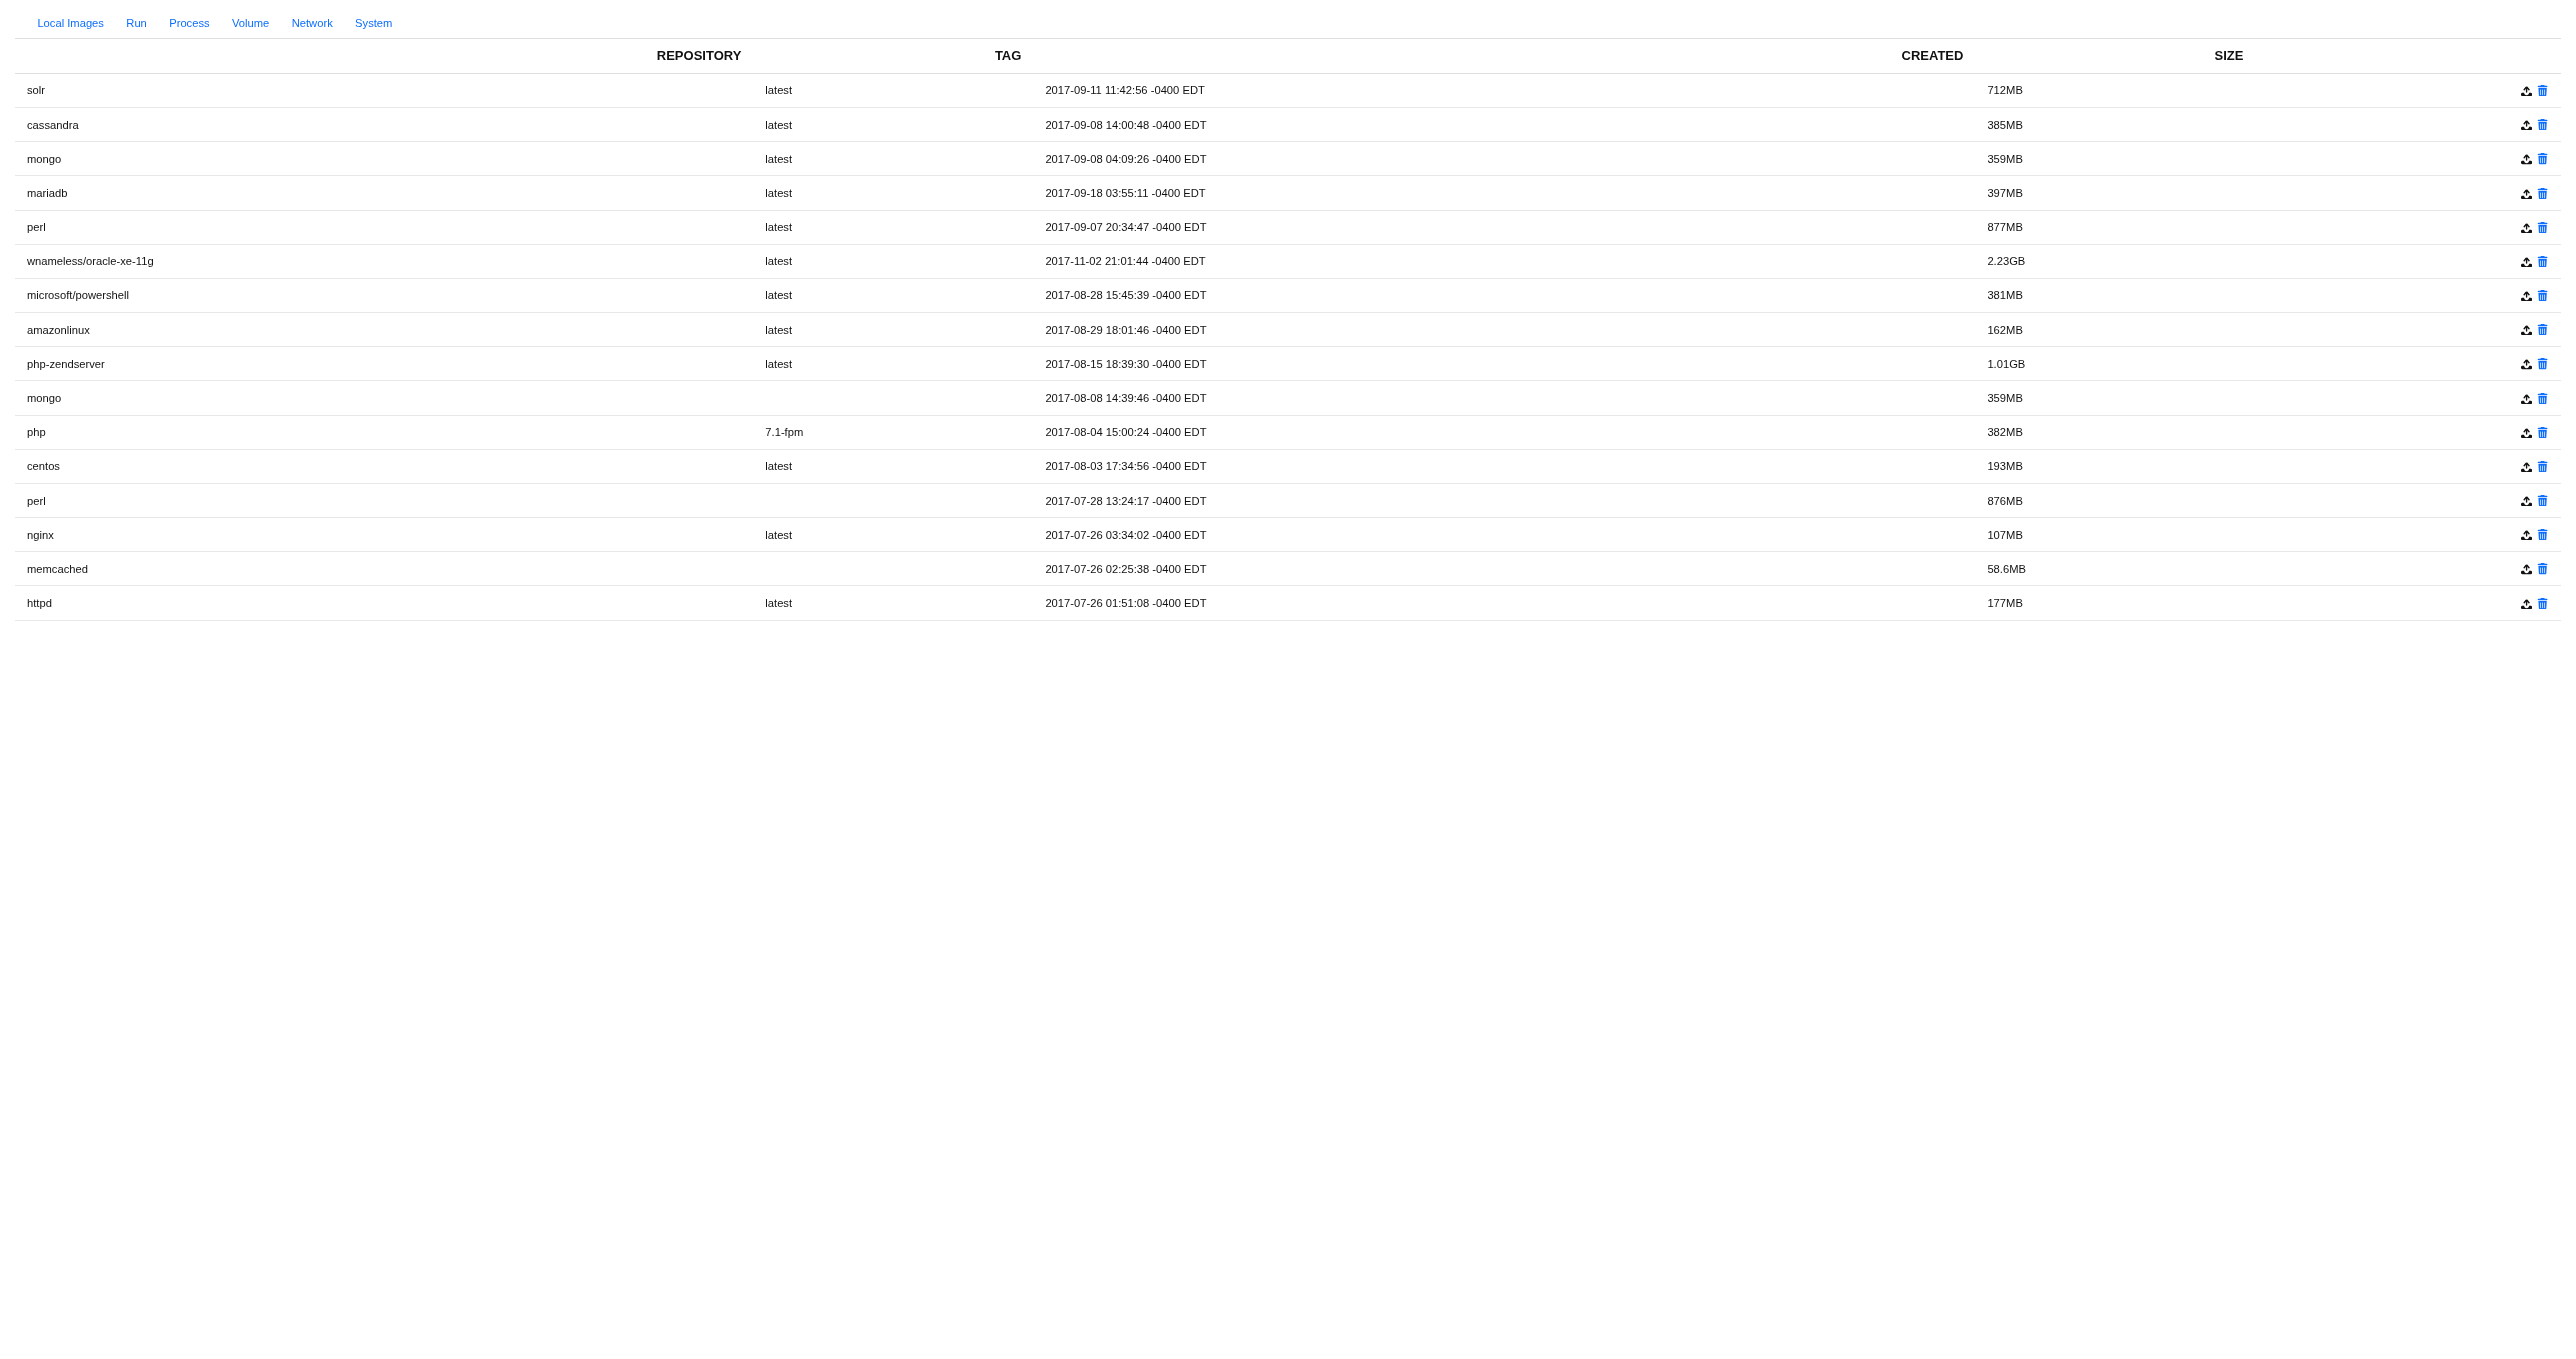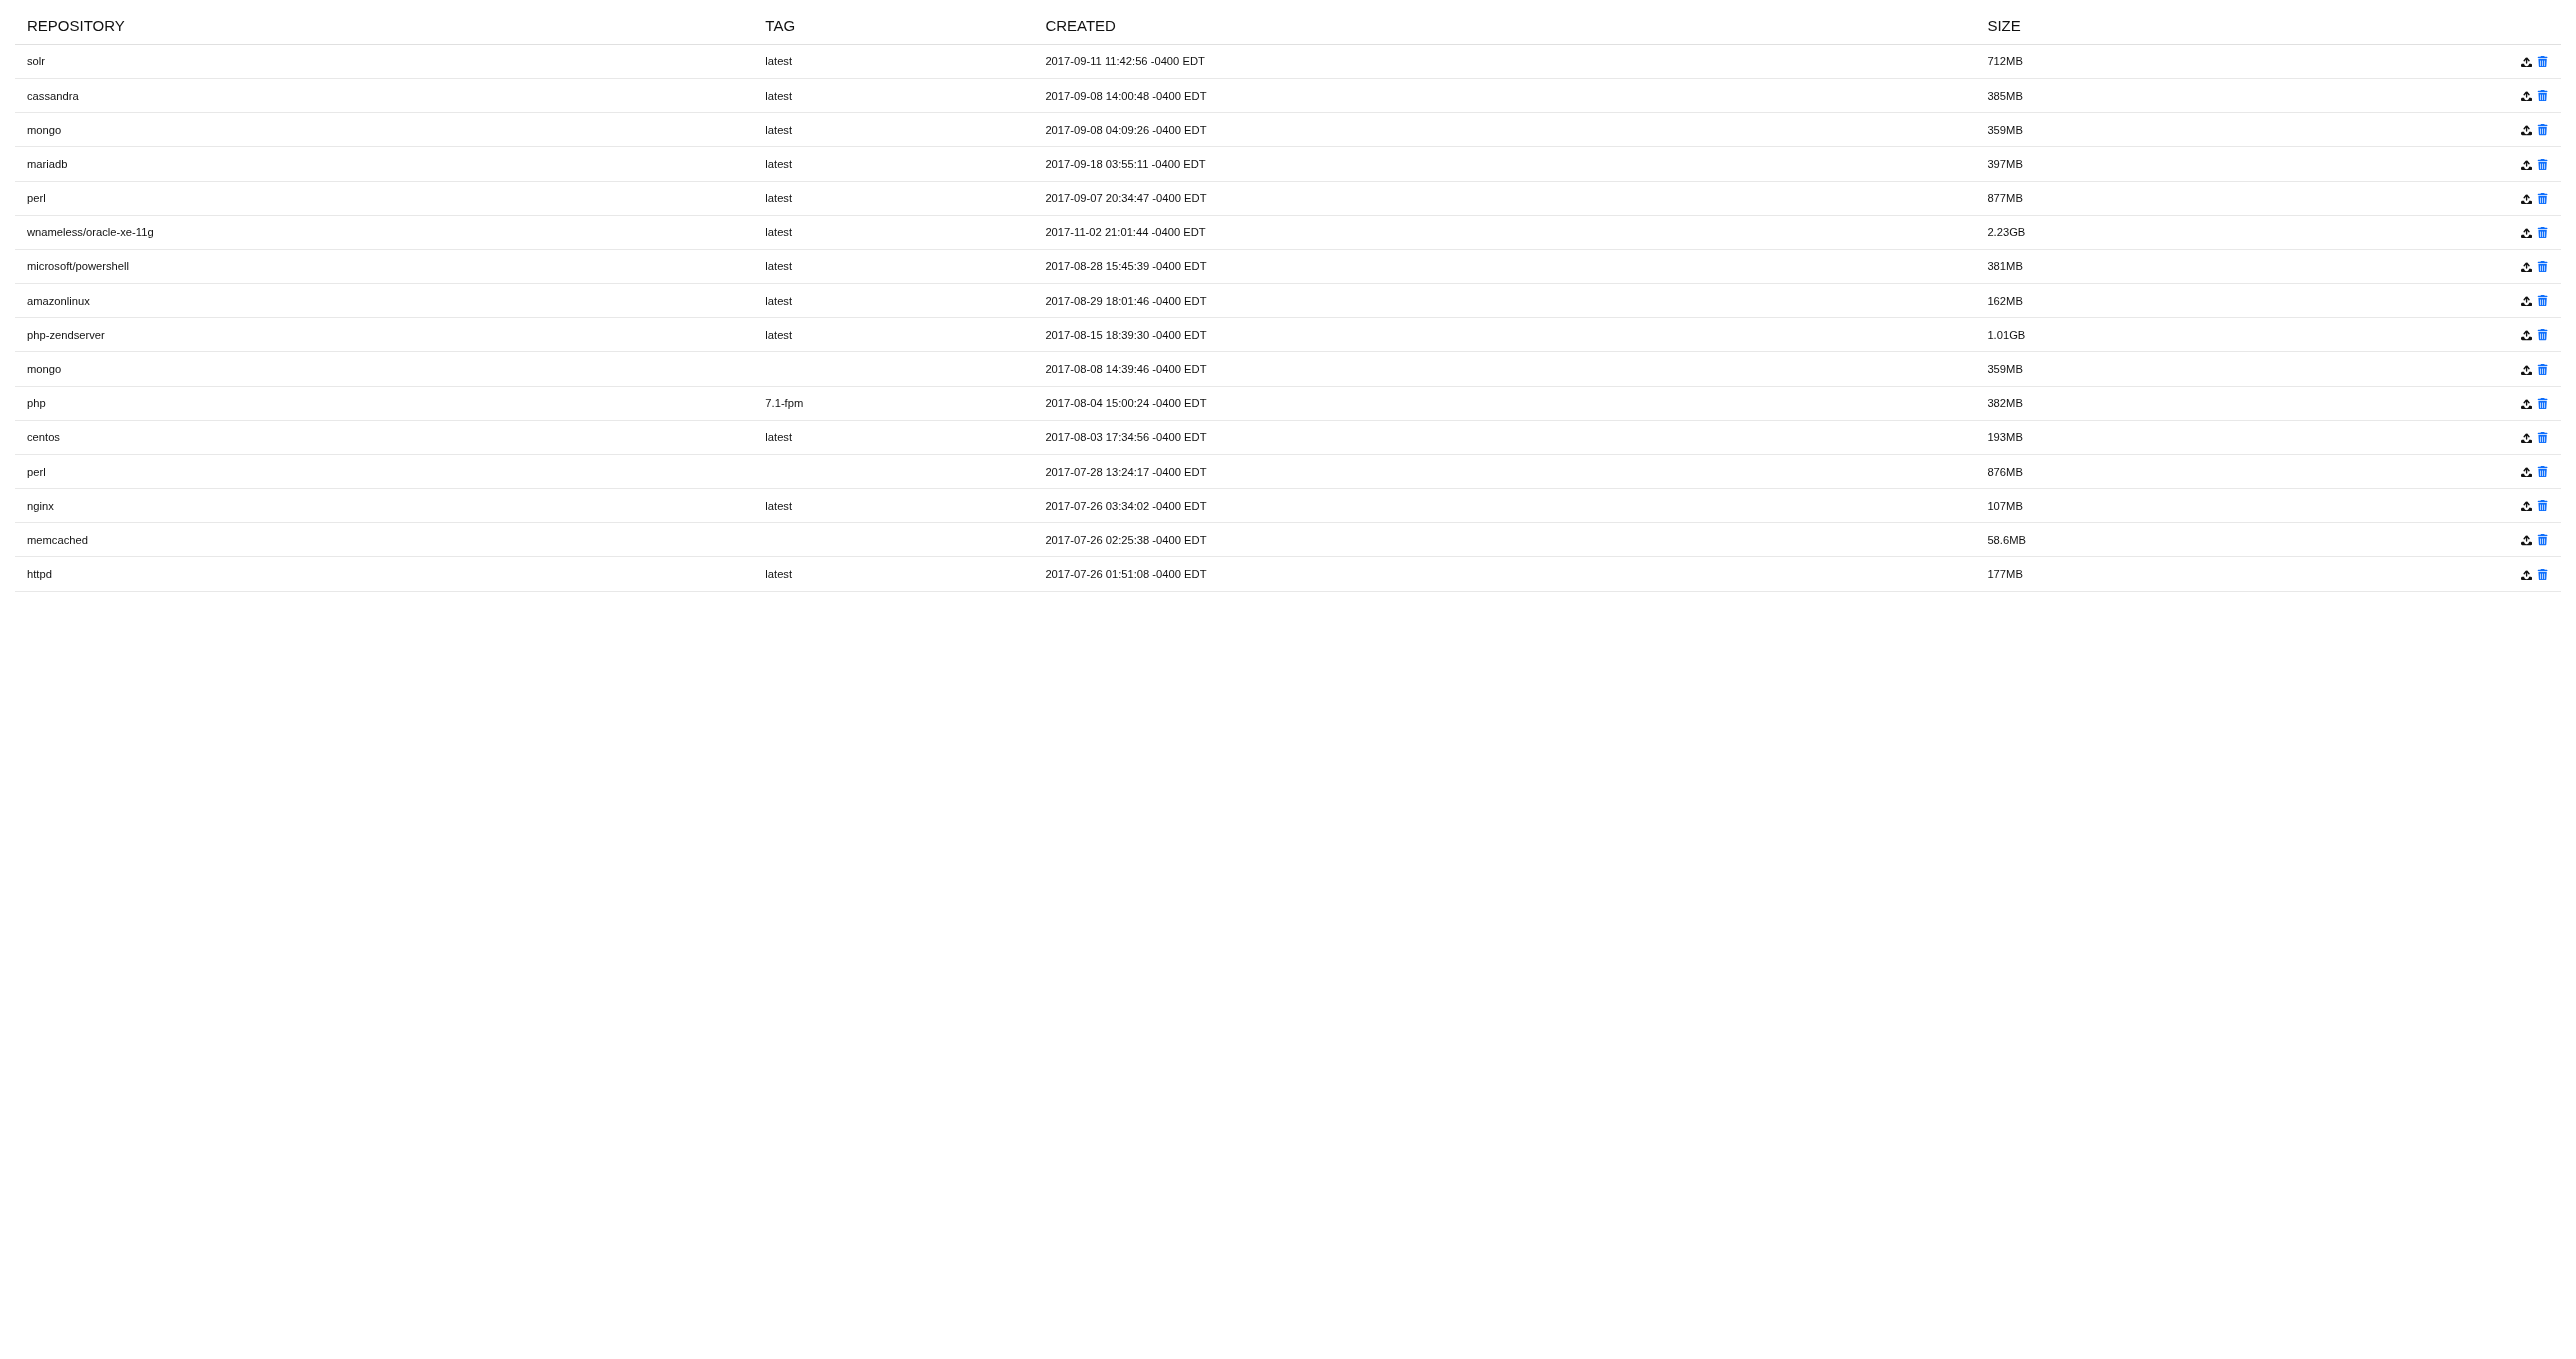--- a/index.html
+++ b/index.html
@@ -26,24 +26,24 @@
       padding: 9px 11.2px;
       color: #0d6efd;
       cursor: pointer;
       font-size: 11.2px;
     }
     table {
       width: 100%;
       border-collapse: collapse;
     }
     thead th {
-      text-align: left;
+      text-align: right;
       padding: 9.7px 12px;
-      font-weight: 400;
-      font-size: 15px;
+      font-weight: 700;
+      font-size: 13px;
       color: #111;
       border-bottom: 0.7px solid #e0e0e0;
     }
     tbody td {
       padding: 9.7px 12px;
       border-bottom: 0.7px solid #e8e8e8;
       font-size: 11.2px;
       color: #111;
       vertical-align: middle;
     }
@@ -86,20 +86,28 @@
       width: 37%;
     }
     th.col-size {
       width: 11%;
     }
   </style>
 </head>
 <body>
 
 <div class="container">
+  <div class="tabs">
+    <div class="tab">Local Images</div>
+    <div class="tab">Run</div>
+    <div class="tab">Process</div>
+    <div class="tab">Volume</div>
+    <div class="tab">Network</div>
+    <div class="tab">System</div>
+  </div>
 
   <table>
     <thead>
       <tr>
         <th class="col-repo">REPOSITORY</th>
         <th class="col-tag">TAG</th>
         <th class="col-created">CREATED</th>
         <th class="col-size">SIZE</th>
         <th class="col-actions"></th>
       </tr>

